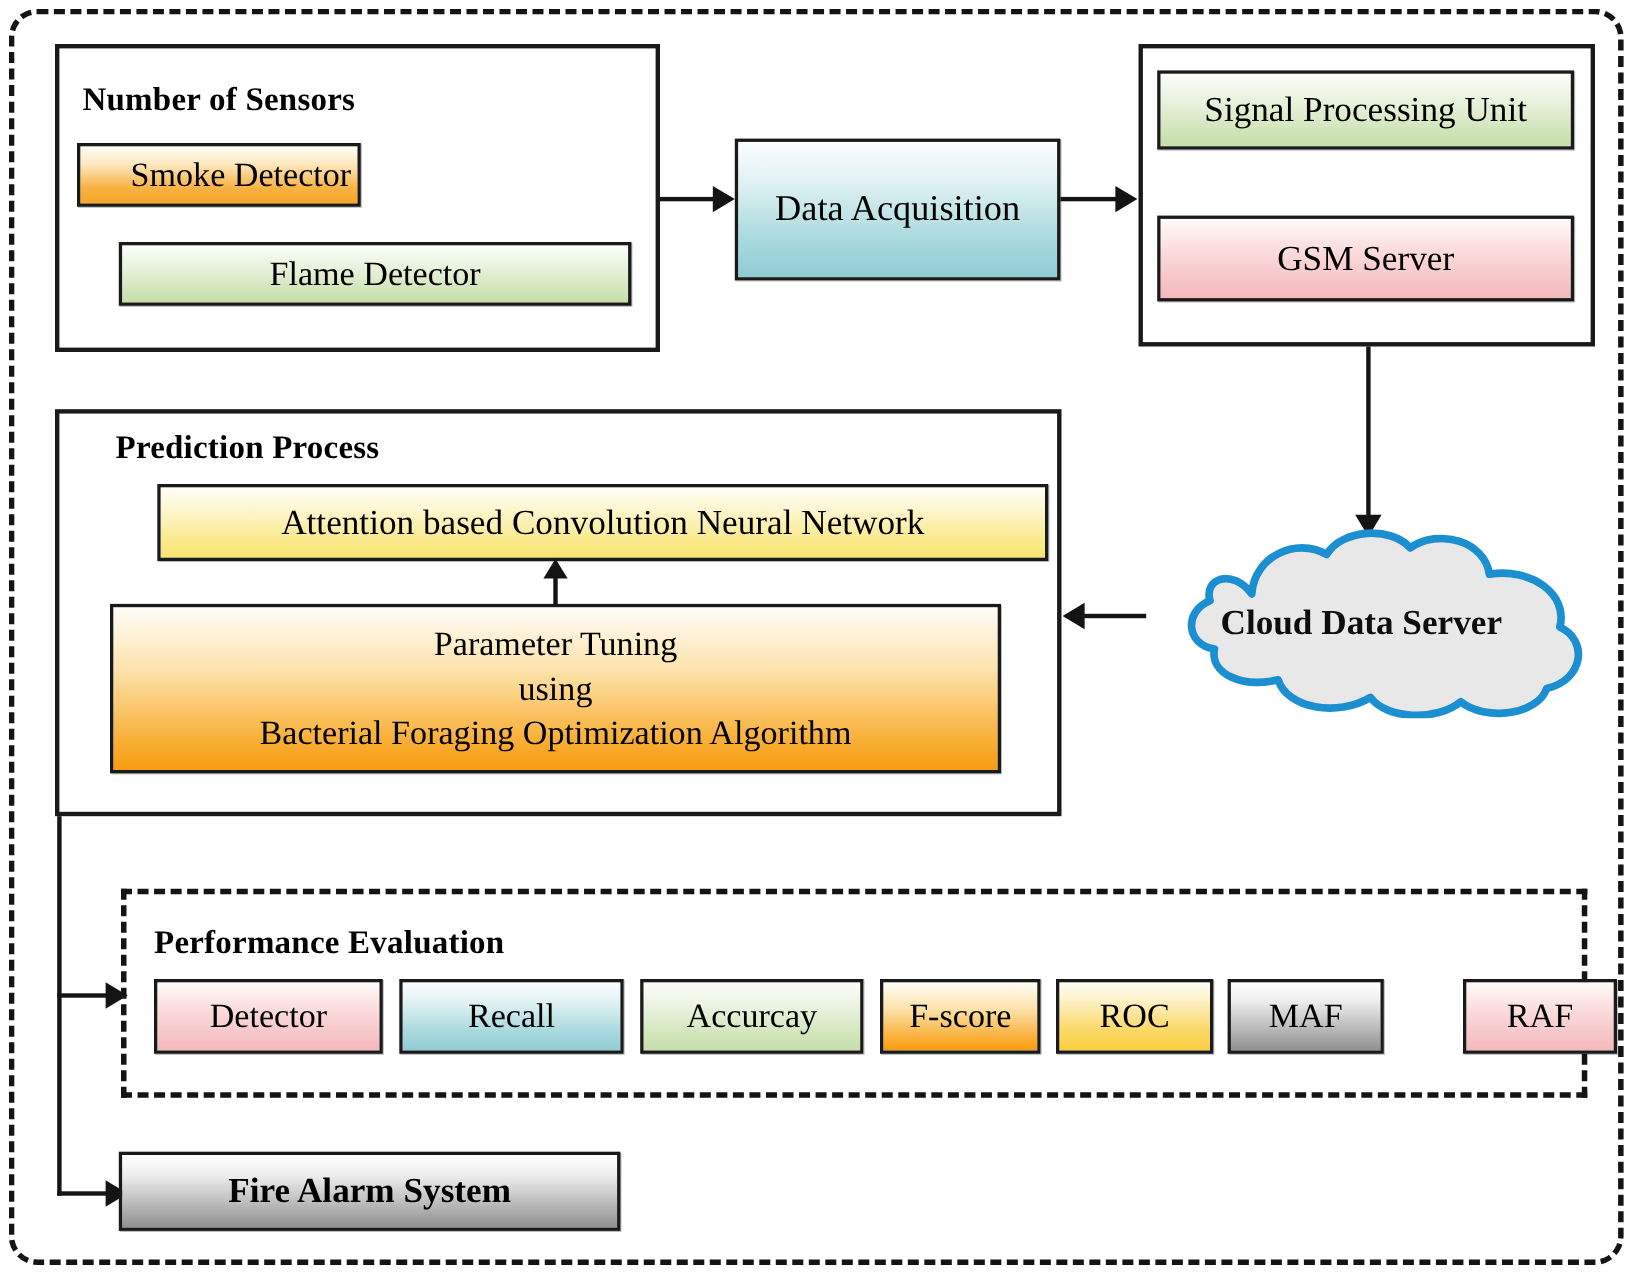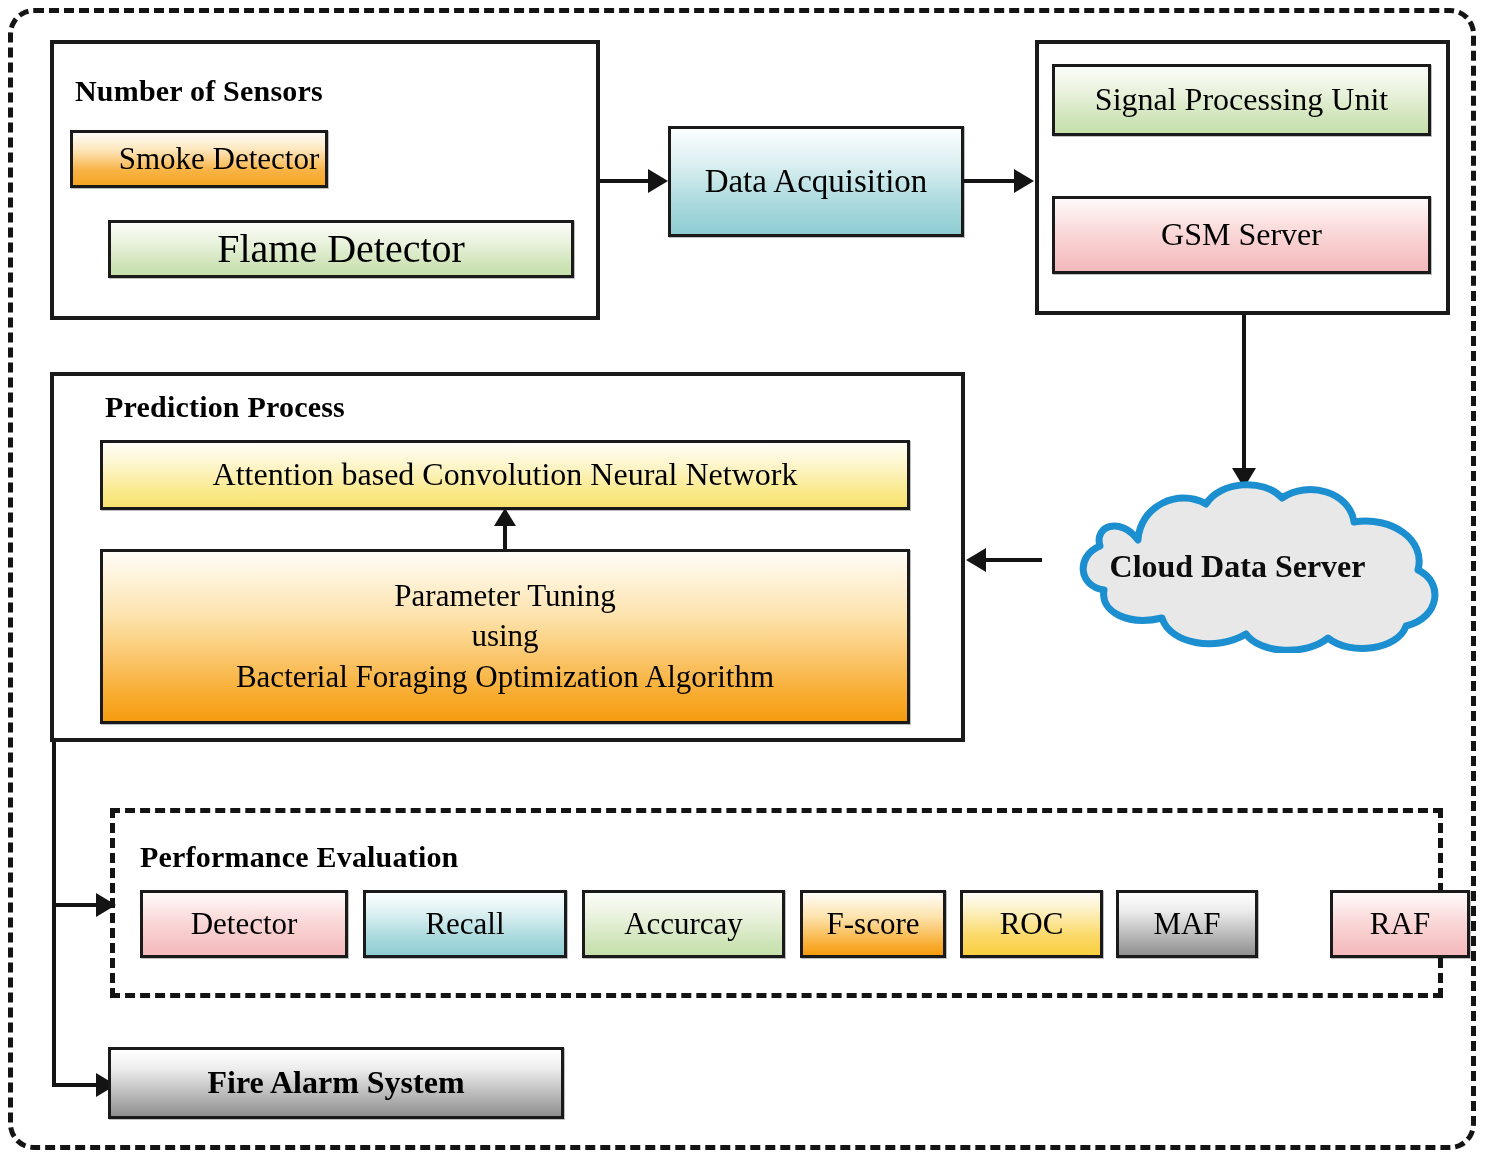--- a/index.html
+++ b/index.html
@@ -34,21 +34,21 @@
     display:flex;align-items:center;justify-content:center;
     color:#000;text-align:center;line-height:1.18;
     font-family:"Liberation Serif", serif;
     box-shadow:1px 1px 0 rgba(0,0,0,.25);
   }
   .g-orange  {background:linear-gradient(to bottom,#fffdf7 0%,#fde7bd 32%,#f8b345 72%,#f5a623 100%);padding-left:40px;}
   .g-orange2 {background:linear-gradient(to bottom,#fffdf8 0%,#fde3ad 38%,#f8ab2e 85%,#f59c10 100%);}
   .g-pink    {background:linear-gradient(to bottom,#fffafa 0%,#fbdcdc 40%,#f6c3c5 80%,#f3b9bc 100%);}
   .g-green   {background:linear-gradient(to bottom,#fbfdf8 0%,#e9f2dd 38%,#cfe4b8 80%,#c6dfab 100%);}
   .g-teal    {background:linear-gradient(to bottom,#fbfeff 0%,#ddf0f2 32%,#a9d9dd 72%,#8ecdd3 100%);}
-  .g-yellow  {background:linear-gradient(to bottom,#fffef6 0%,#fdf6cf 32%,#fae98b 76%,#f8e36f 100%);}
+  .g-yellow  {background:linear-gradient(to bottom,#fffef6 0%,#fdf6cf 32%,#fae98b 76%,#f8e36f 100%);margin-left:43px;}
   .g-gray    {background:linear-gradient(to bottom,#ffffff 0%,#ededed 28%,#b4b4b4 72%,#8f8f8f 100%);text-align:right;}
   .g-amber   {background:linear-gradient(to bottom,#fffdf5 0%,#fdf2c8 26%,#fbd96a 68%,#f9cf3f 100%);}
 
   
   .cloud-wrap{position:absolute;}
   .cloud-wrap svg{display:block;}
   .cloud-label{
     position:absolute;left:0;right:0;top:50%;transform:translateY(-50%);
     text-align:center;font-weight:bold;color:#0d0d0d;
     font-family:"Liberation Serif", serif;white-space:nowrap;
@@ -78,28 +78,28 @@
 
   <div class="panel" style="left:50px;top:40px;width:550px;height:280px;">
   </div>
   <div class="panel-title" style="left:75px;top:74px;font-size:30px;">Number of Sensors</div>
 
   <div class="chip g-orange" style="left:70px;top:130px;width:258px;height:58px;font-size:31px;">
     <span>Smoke Detector</span>
   </div>
 
 
-  <div class="chip g-green" style="left:108px;top:220px;width:466px;height:58px;font-size:40px;">
+  <div class="chip g-green" style="left:108px;top:220px;width:466px;height:58px;font-size:31px;">
     <span>Flame Detector</span>
   </div>
 
   <div class="conn hline" style="left:600px;top:179px;width:50px;"></div>
   <div class="arrow arrow-r" style="left:648px;top:169px;"></div>
 
-  <div class="chip g-teal" style="left:668px;top:126px;width:296px;height:111px;font-size:33px;">
+  <div class="chip g-teal" style="left:668px;top:126px;width:296px;height:129px;font-size:33px;">
     <span>Data Acquisition</span>
   </div>
 
   <div class="conn hline" style="left:964px;top:179px;width:55px;"></div>
   <div class="arrow arrow-r" style="left:1014px;top:169px;"></div>
 
   <div class="panel" style="left:1035px;top:40px;width:415px;height:275px;">
   </div>
 
   <div class="chip g-green" style="left:1052px;top:64px;width:379px;height:72px;font-size:32px;">
@@ -138,21 +138,21 @@
   </div>
   <div class="panel-title" style="left:105px;top:390px;font-size:30px;">Prediction Process</div>
 
   <div class="chip g-yellow" style="left:100px;top:440px;width:810px;height:70px;font-size:32px;">
     <span>Attention based Convolution Neural Network</span>
   </div>
 
   <div class="conn vline" style="left:503px;top:522px;height:28px;"></div>
   <div class="arrow arrow-u" style="left:494px;top:508px;"></div>
 
-  <div class="chip g-orange2" style="left:100px;top:549px;width:810px;height:175px;font-size:31px;flex-direction:column;">
+  <div class="chip g-orange2" style="left:100px;top:549px;width:810px;height:154px;font-size:31px;flex-direction:column;">
     <span style="display:block;margin:2px 0;">Parameter Tuning</span>
     <span style="display:block;margin:2px 0;">using</span>
     <span style="display:block;margin:2px 0;">Bacterial Foraging Optimization Algorithm</span>
   </div>
 
   <div class="conn vline" style="left:52px;top:742px;height:345px;"></div>
   <div class="conn hline" style="left:52px;top:903px;width:48px;"></div>
   <div class="arrow arrow-r" style="left:96px;top:893px;"></div>
   <div class="conn hline" style="left:52px;top:1083px;width:48px;"></div>
   <div class="arrow arrow-r" style="left:96px;top:1073px;"></div>

